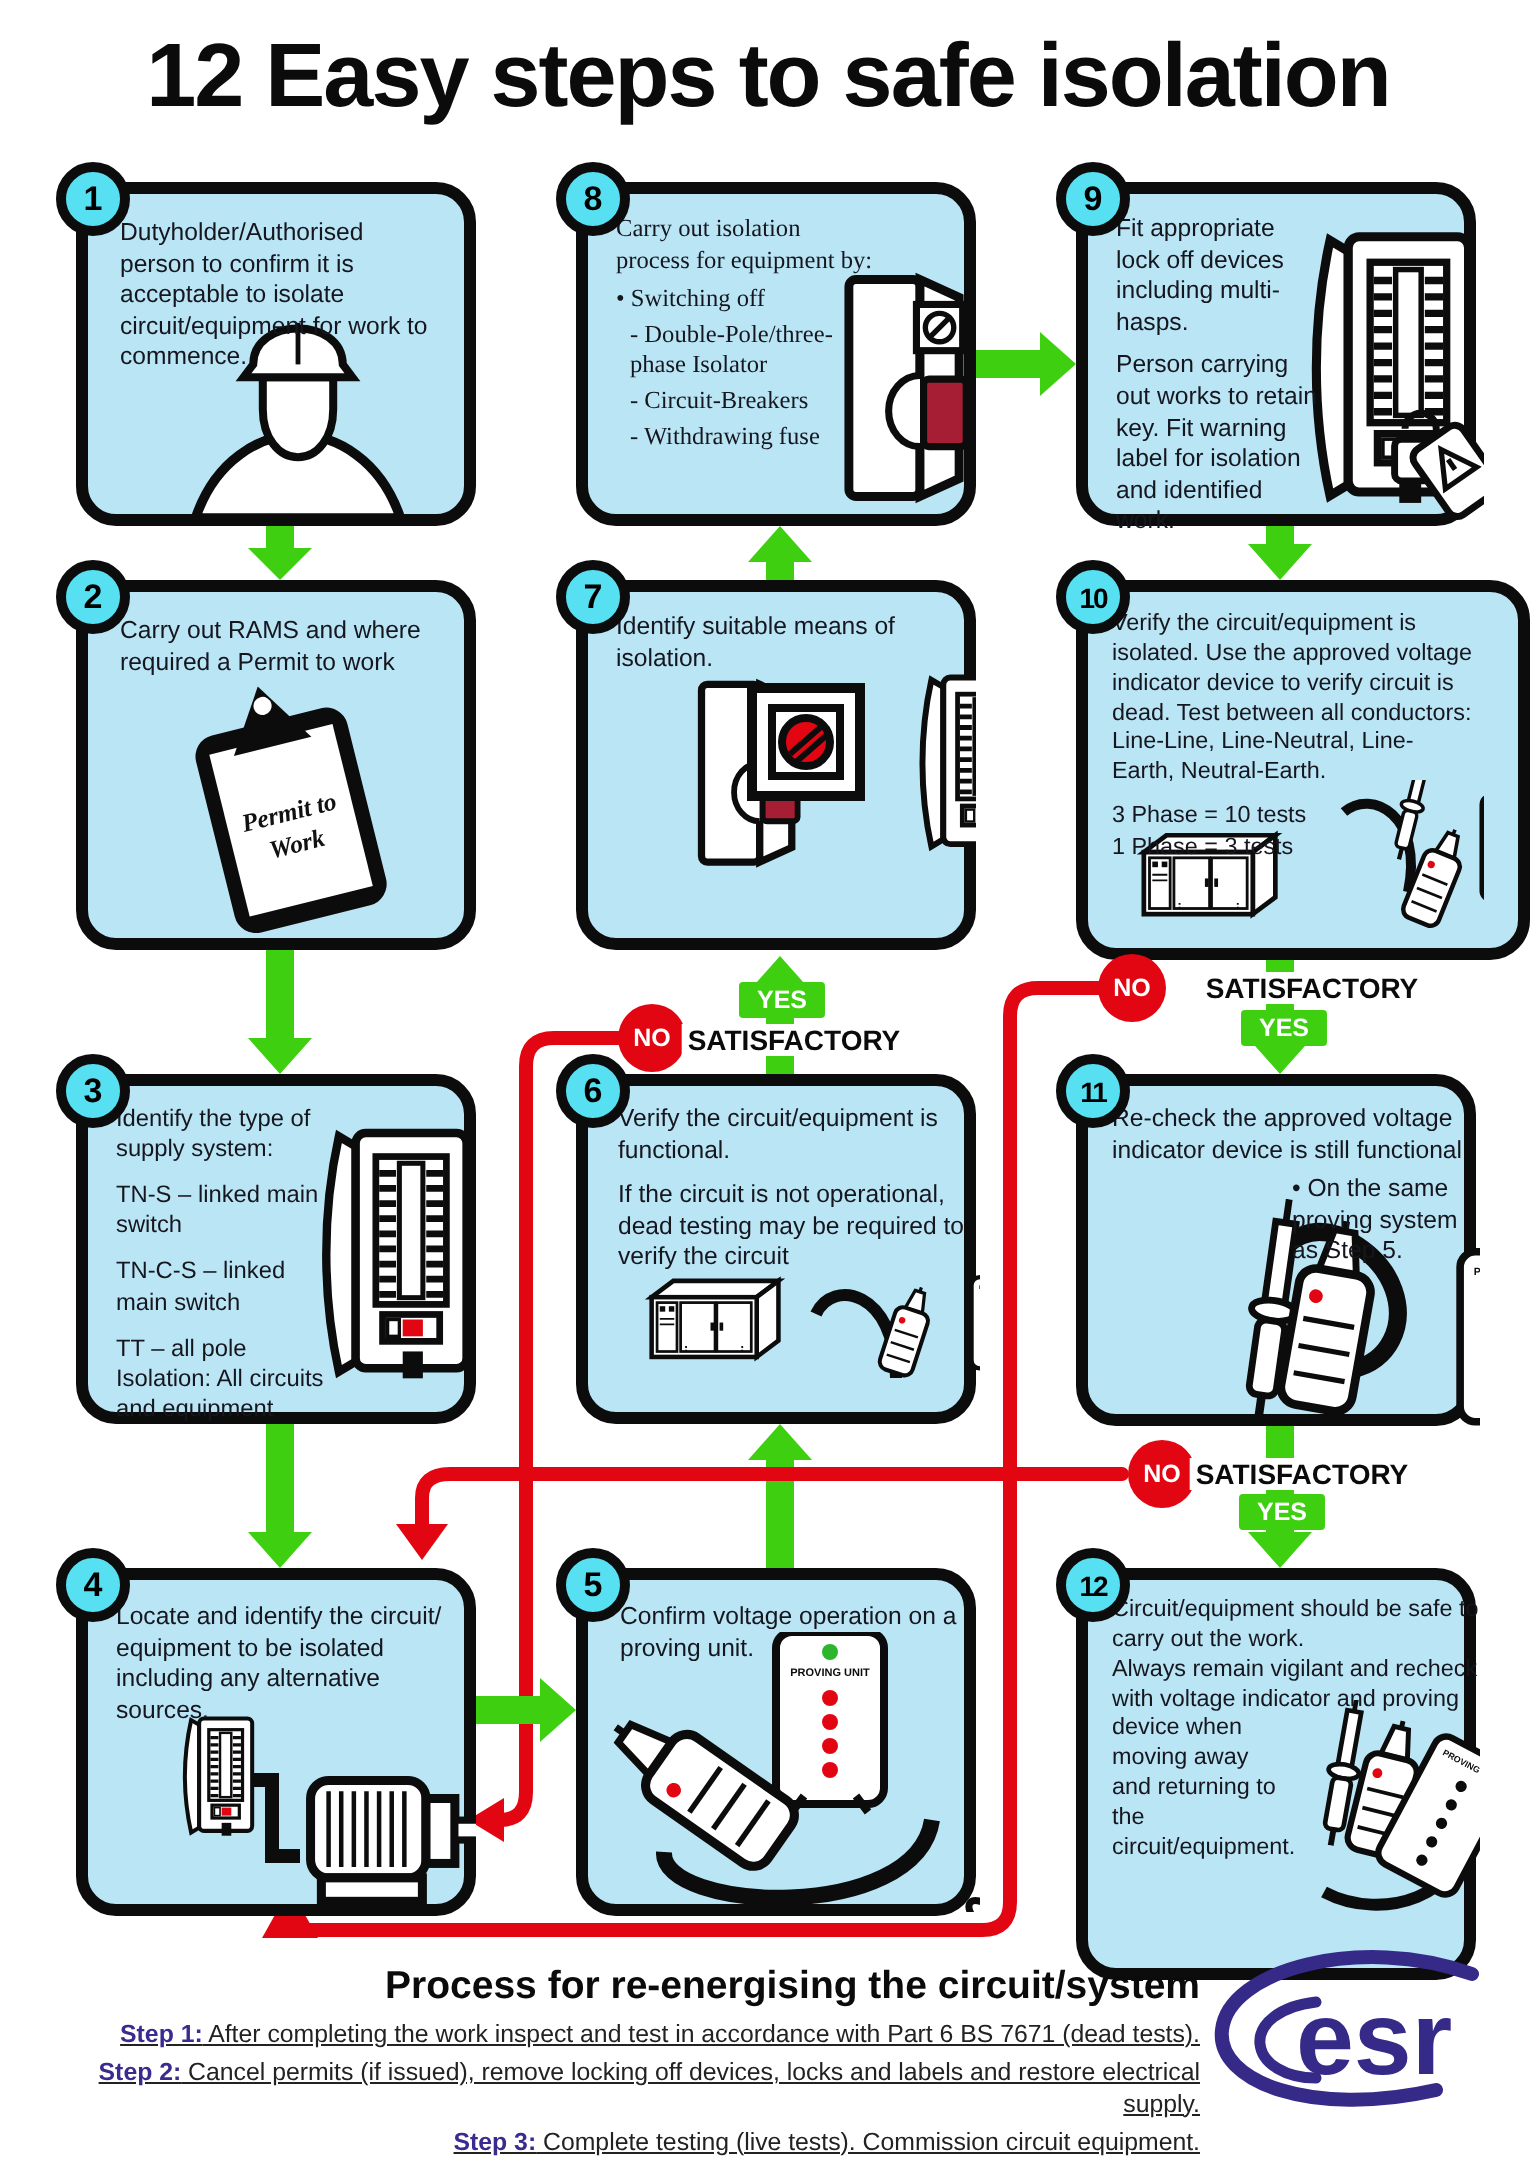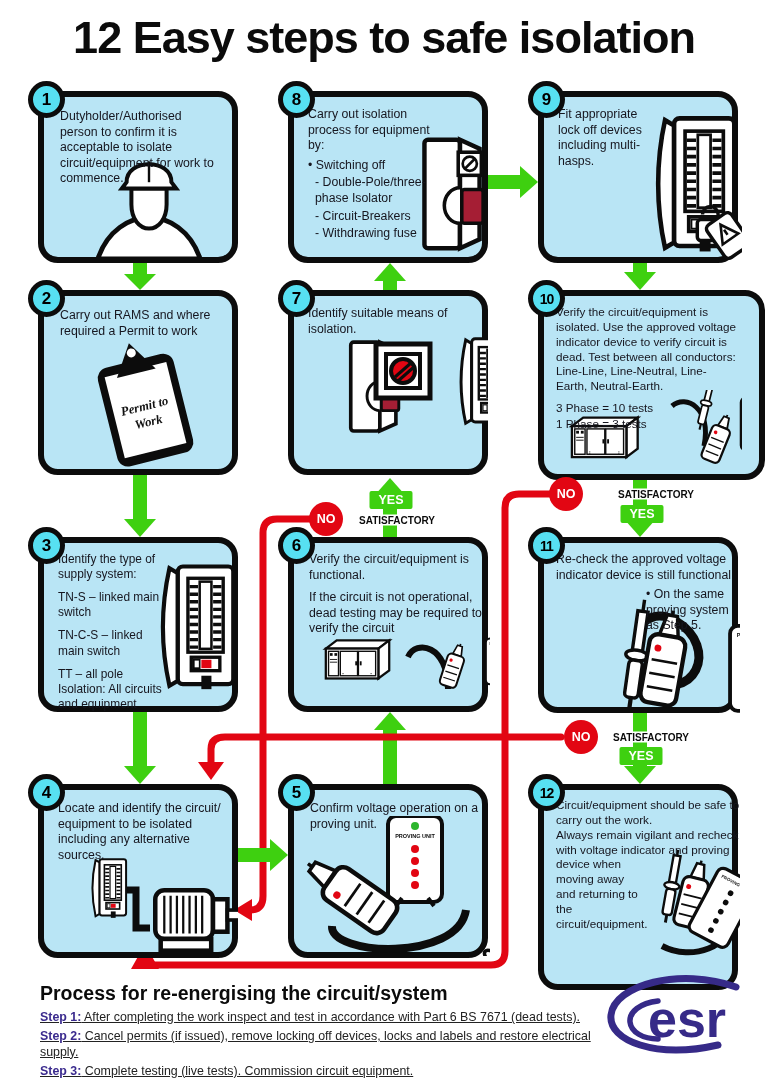--- a/index.html
+++ b/index.html
@@ -9,31 +9,31 @@
          font-size:45px;font-weight:bold;letter-spacing:-1px;color:#0b0b0b;z-index:2;}
   .box{position:absolute;background:#b9e5f5;border:6px solid #0c0c0c;border-radius:20px;
        box-sizing:border-box;z-index:2;}
   .badge{position:absolute;left:-16px;top:-16px;width:37px;height:37px;border-radius:50%;
          background:#57e0f2;border:5px solid #0c0c0c;box-sizing:border-box;display:flex;
          align-items:center;justify-content:center;font-weight:bold;font-size:17px;color:#000;z-index:4;}
   .badge.two{font-size:14px;letter-spacing:-1px;}
   .txt{position:absolute;color:#16161f;font-size:12.3px;line-height:1.27;z-index:3;}
   .txt.small{font-size:11.7px;}
   .txt p{margin:0 0 8px 0;}
-  .txt.tight p{margin:0 0 2px 0;}
+  .txt.tight p{margin:0 0 2px 0;font-family:Liberation Serif, serif;}
   .ill{position:absolute;z-index:2;}
   .conn{position:absolute;left:0;top:0;z-index:1;}
   .no-badge{position:absolute;width:34px;height:34px;border-radius:50%;background:#e20613;
             color:#fff;font-weight:bold;font-size:12.5px;display:flex;align-items:center;
             justify-content:center;z-index:5;transform:translate(-50%,-50%);}
-  .sat{position:absolute;font-weight:bold;font-size:10px;color:#0b0b0b;z-index:5;
+  .sat{position:absolute;font-weight:bold;font-size:14px;color:#0b0b0b;z-index:5;
        background:#fff;padding:0 3px;transform:translate(-50%,-50%);white-space:nowrap;}
   .yes{position:absolute;background:#3ed010;color:#fff;font-weight:bold;font-size:12.5px;
        padding:2px 9px;z-index:5;border-radius:2px;transform:translate(-50%,-50%);}
-  .footer{position:absolute;left:40px;top:982px;width:560px;z-index:2;}
+  .footer{position:absolute;left:40px;top:982px;width:560px;z-index:2;text-align:right;}
   .f-title{font-size:19.5px;font-weight:bold;color:#0b0b0b;margin:0 0 5px 0;}
   .f-step{font-size:12.4px;color:#222;margin:0 0 3.5px 0;line-height:1.25;text-decoration:underline;}
   .f-label{color:#3b2b8e;font-weight:bold;}
   .logo{position:absolute;left:598px;top:975px;width:162px;height:96px;z-index:2;}
   svg .wt{fill:#fff;stroke:#0c0c0c;}
 </style>
 </head>
 <body>
 
 <div id="canvas">
@@ -189,20 +189,21 @@
         <use href="#sym-breaker"></use>
       </svg>
   </div>
 
   <div class="box" style="left:538px;top:91px;width:200px;height:172px">
     <div class="badge">
         <span>9</span>
       </div>
     <div class="txt" style="left:14px;top:10px;width:102px">
       <p style="margin-bottom:6px">Fit appropriate lock off devices including multi-hasps.</p>
+      <p>Person carrying out works to retain key. Fit warning label for isolation and identified work.</p>
     </div>
     <svg class="ill" style="left:106px;top:8px;width:92px;height:158px" viewBox="0 0 105 182">
       <use href="#sym-board"></use>
       <g>
         <path d="M60,126 a9,9 0 0 1 18,0 v8" stroke="#0c0c0c" stroke-width="4" fill="none"></path>
         <rect class="wt" stroke-width="4" x="54" y="132" width="30" height="24" rx="4"></rect>
         <circle cx="69" cy="143" r="3.5" fill="#0c0c0c"></circle>
         <g transform="rotate(-35 88 150)">
           <rect class="wt" stroke-width="4" x="72" y="128" width="34" height="46" rx="6"></rect>
           <path d="M89,136 L100,156 H78 Z" fill="none" stroke="#0c0c0c" stroke-width="3"></path>

